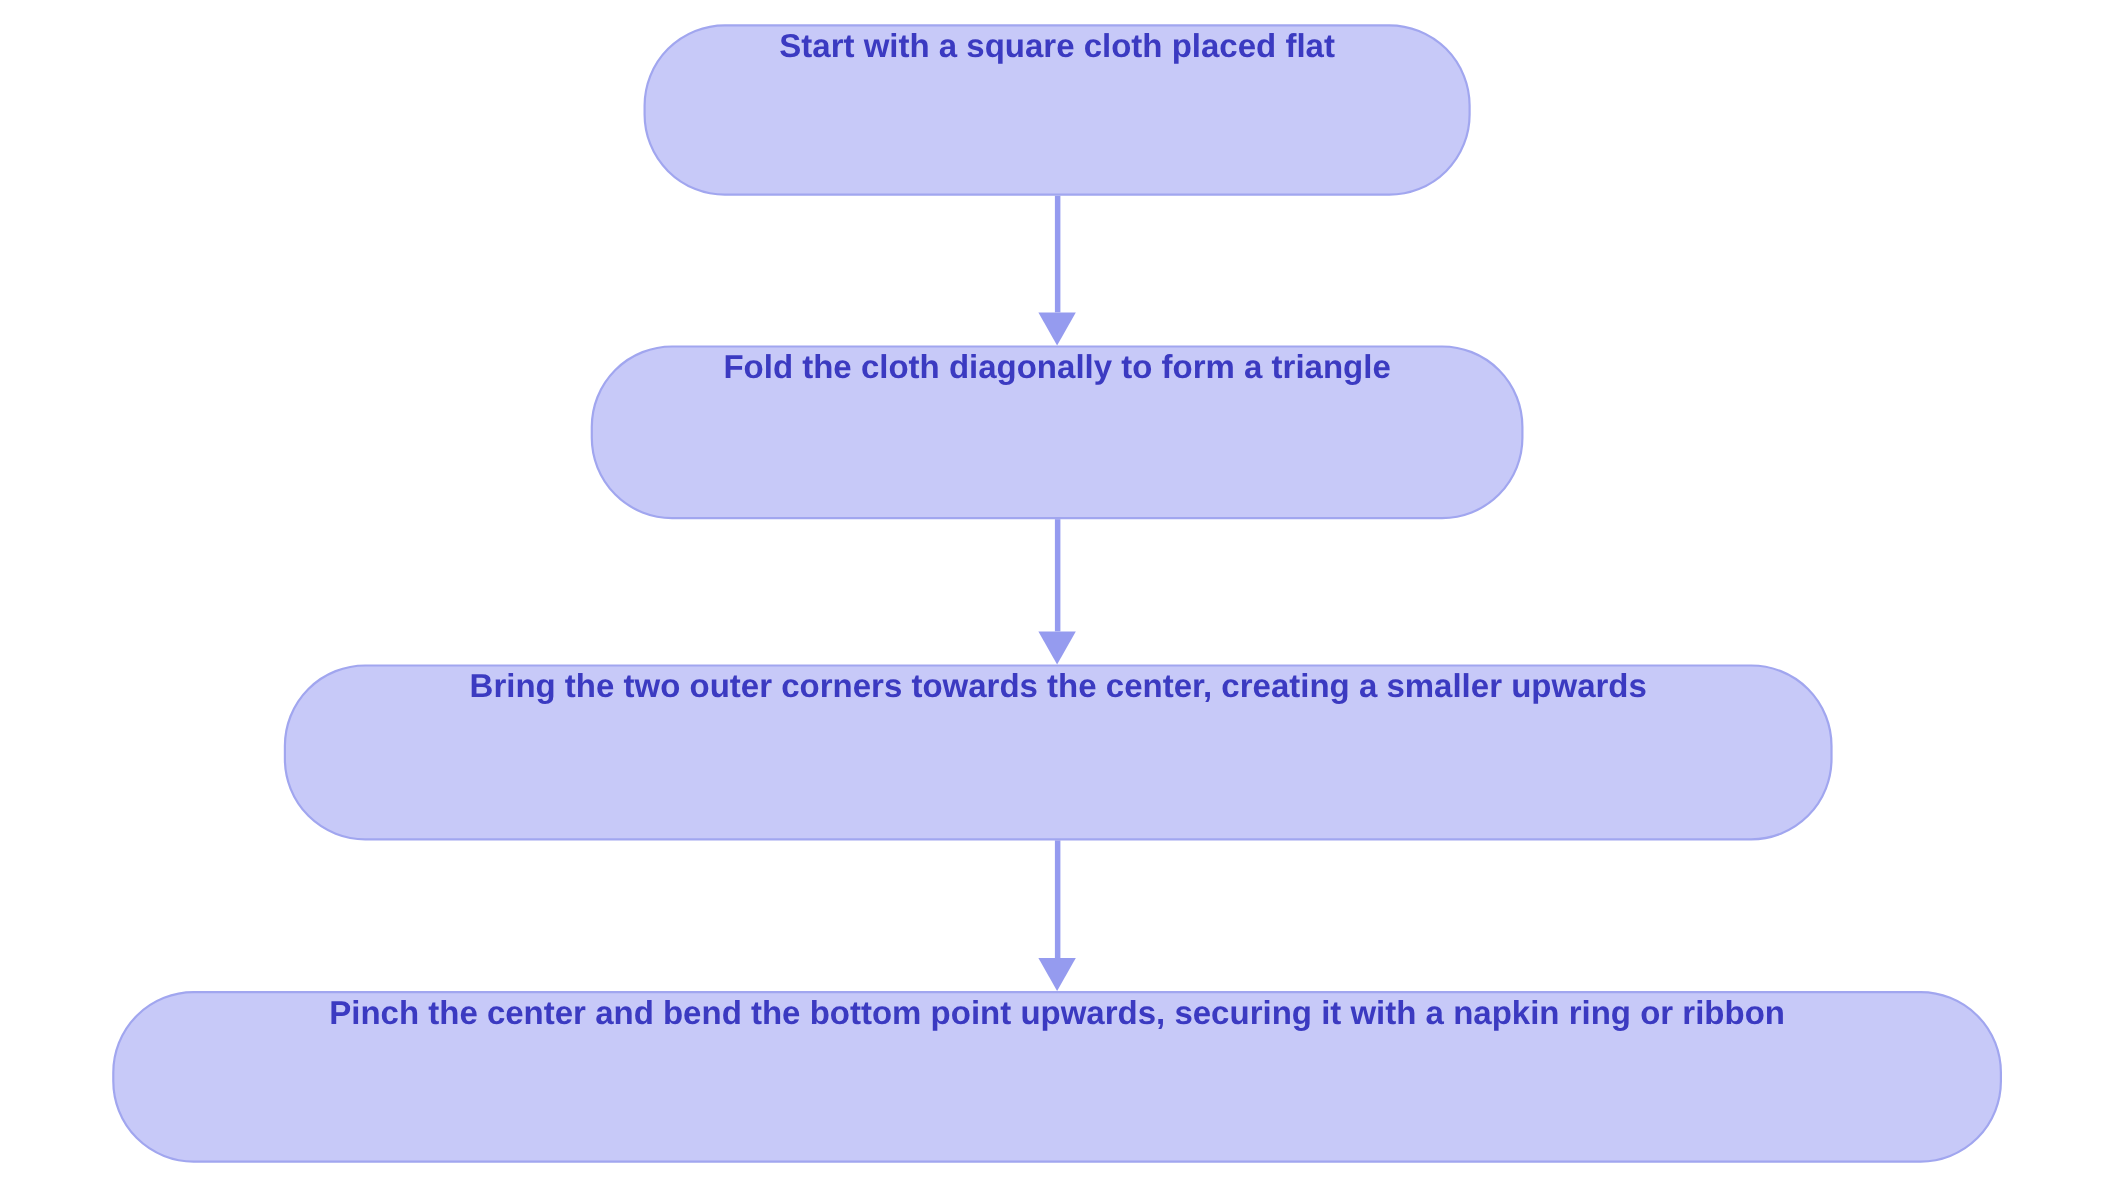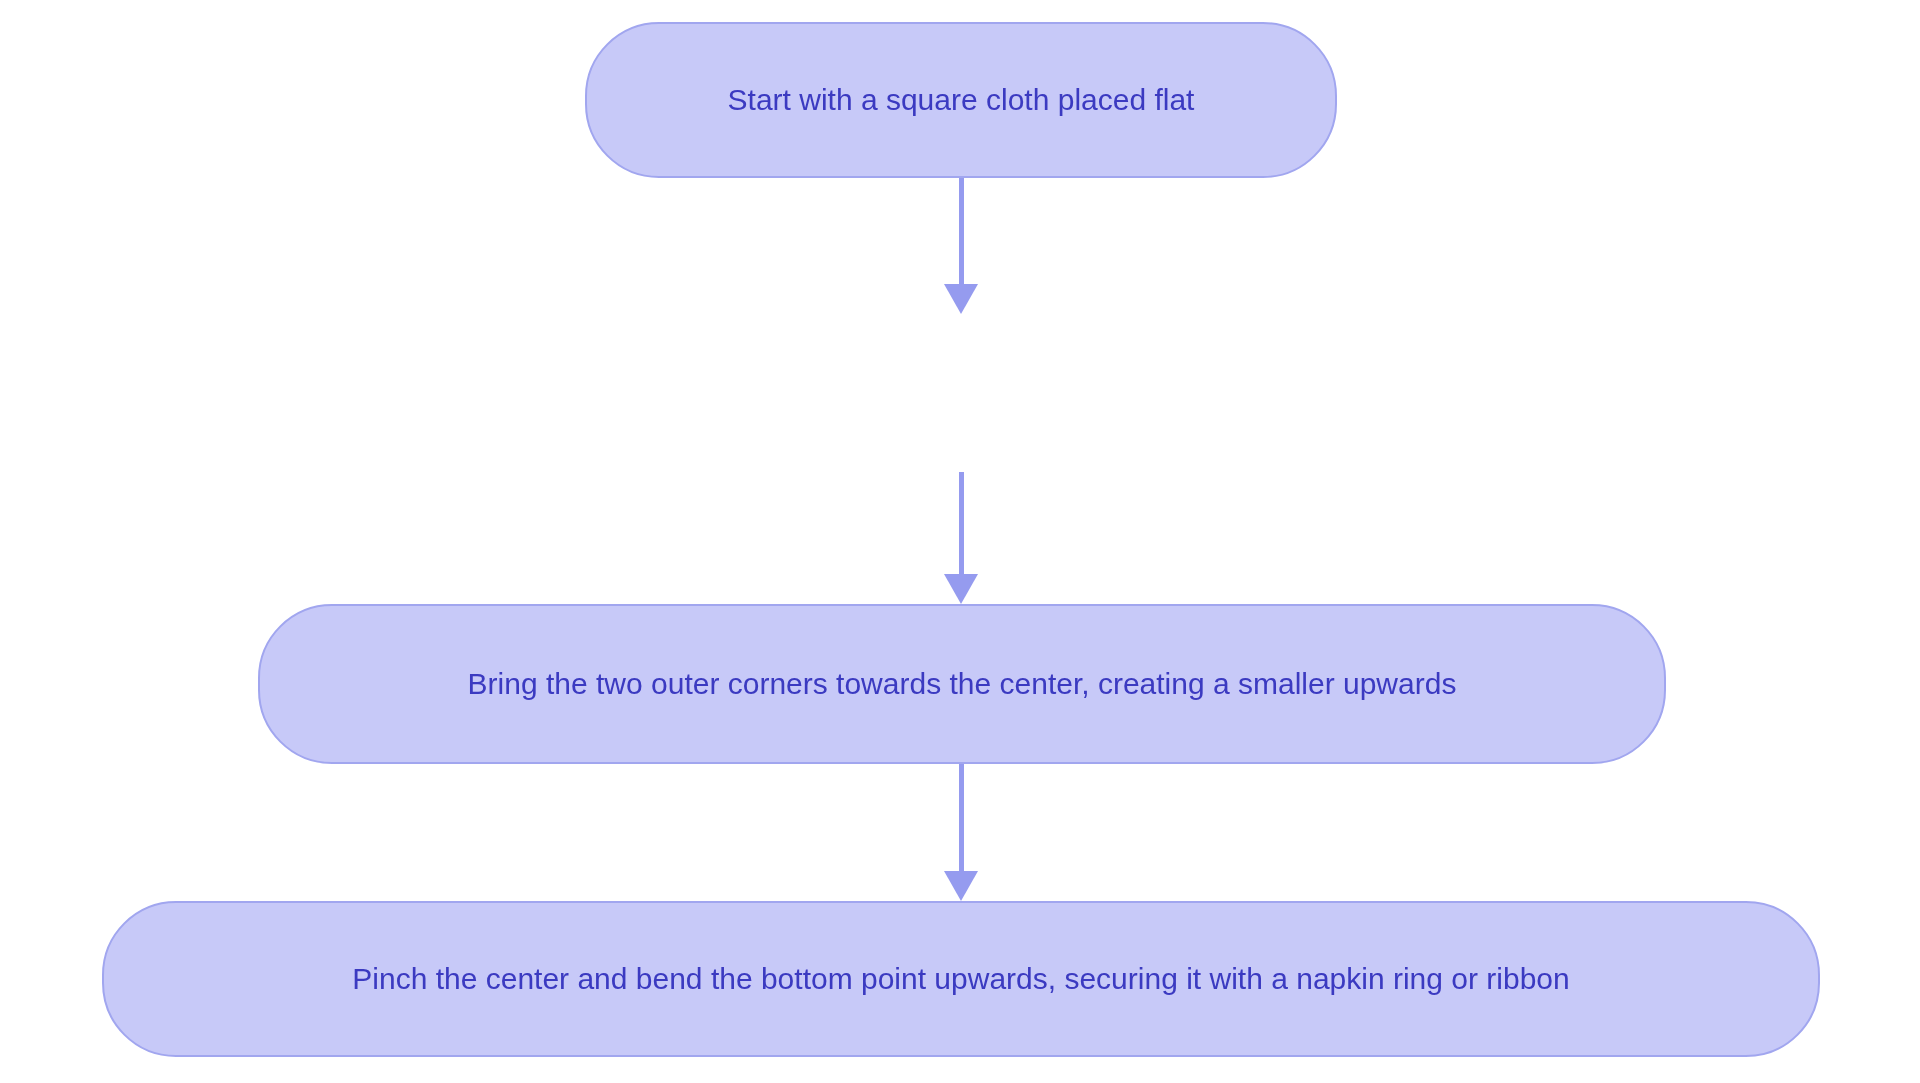--- a/index.html
+++ b/index.html
@@ -15,23 +15,23 @@
     background: var(--background, #ffffff);
     overflow: hidden;
   }
   .node {
     position: absolute;
     box-sizing: border-box;
     background: var(--node-fill, #c7c9f8);
     border: 2px solid var(--node-border, #a1a6ef);
     border-radius: 74px;
     display: flex;
-    align-items: center;
     justify-content: center;
     text-align: center;
+    font-weight: bold;
   }
   .node .label {
     color: var(--node-text, #3b3ac1);
     font-size: 30px;
     line-height: 1.25;
     padding: 0 40px;
     white-space: nowrap;
   }
   .node1 { left: 585px; top:  22px; width:  752px; height: 156px; }
   .node2 { left: 537px; top: 314px; width:  848px; height: 158px; }
@@ -70,20 +70,23 @@
 
   <div class="node node1">
     <span class="label">Start with a square cloth placed flat</span>
   </div>
 
   <div class="arrow arrow1">
     <div class="shaft"></div>
     <div class="head"></div>
   </div>
 
+  <div class="node node2">
+    <span class="label">Fold the cloth diagonally to form a triangle</span>
+  </div>
 
   <div class="arrow arrow2">
     <div class="shaft"></div>
     <div class="head"></div>
   </div>
 
   <div class="node node3">
     <span class="label">Bring the two outer corners towards the center, creating a smaller upwards</span>
   </div>
 

